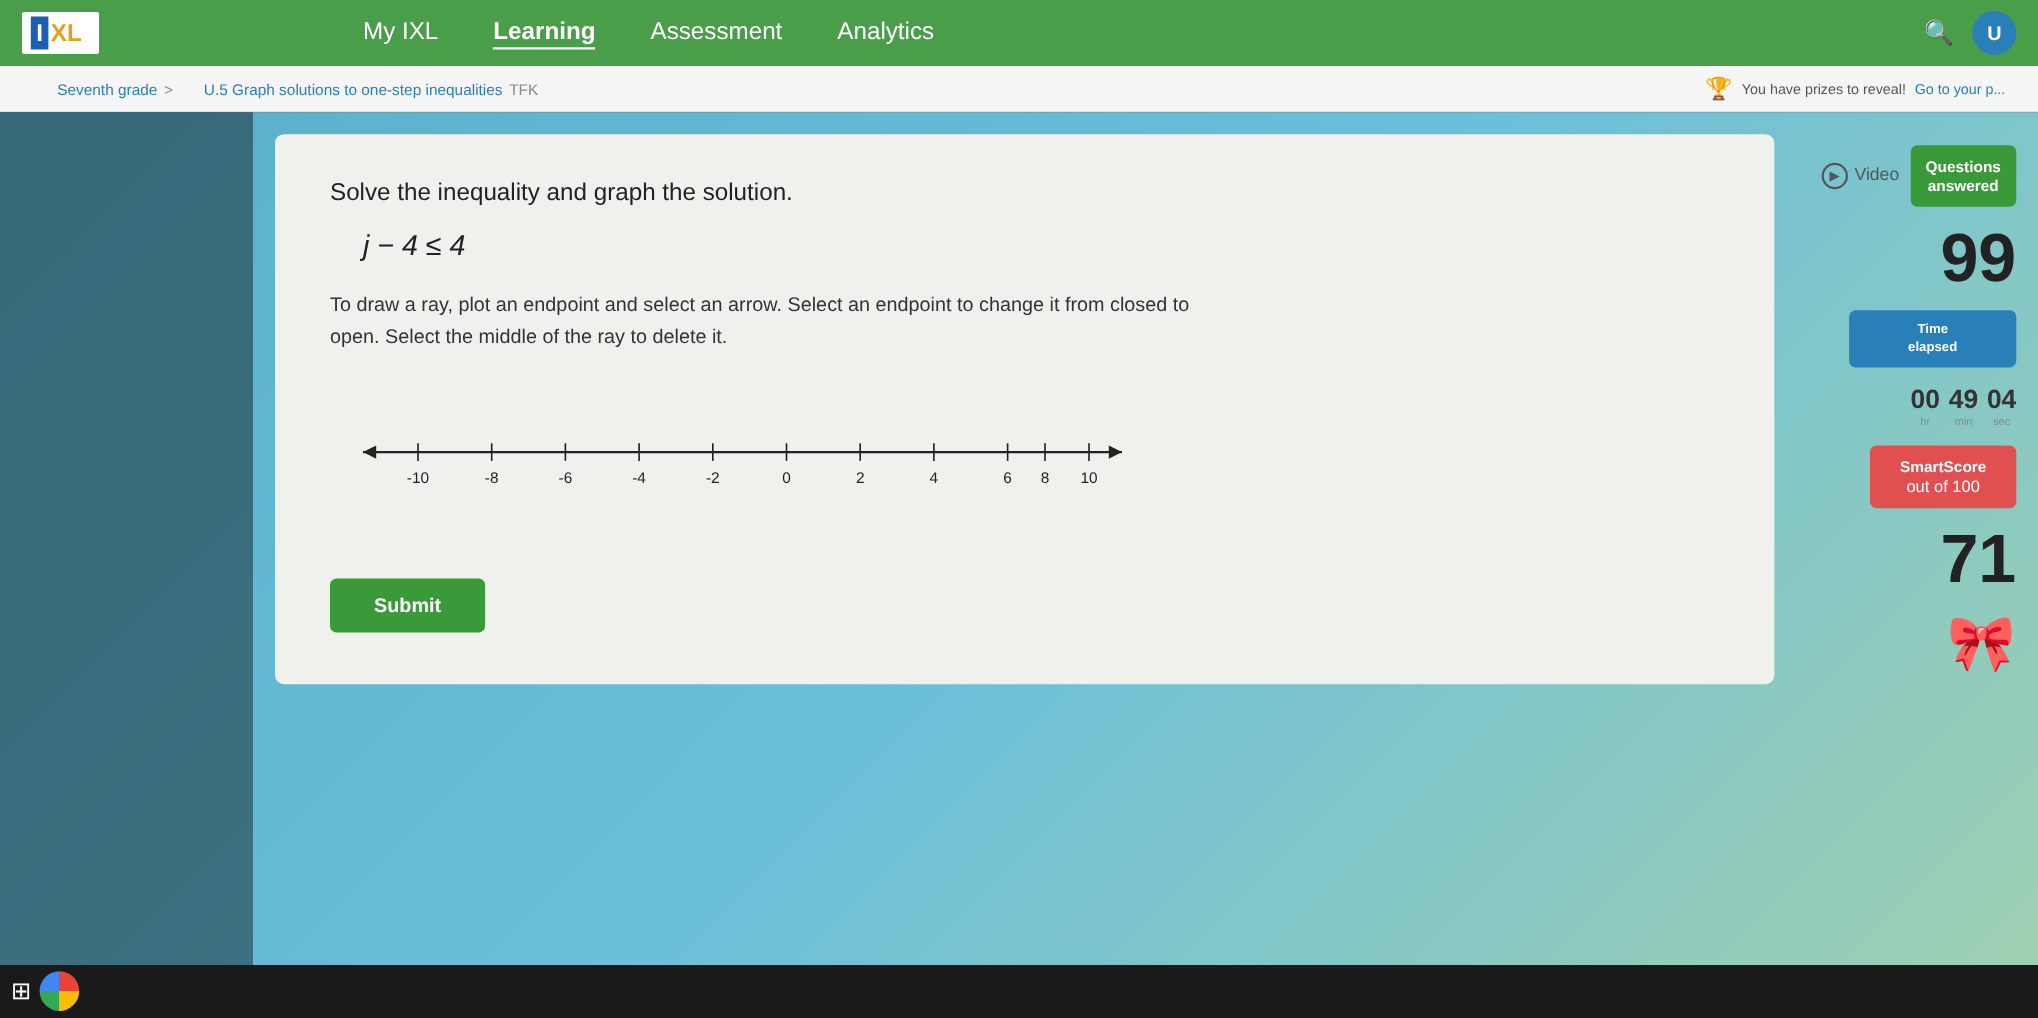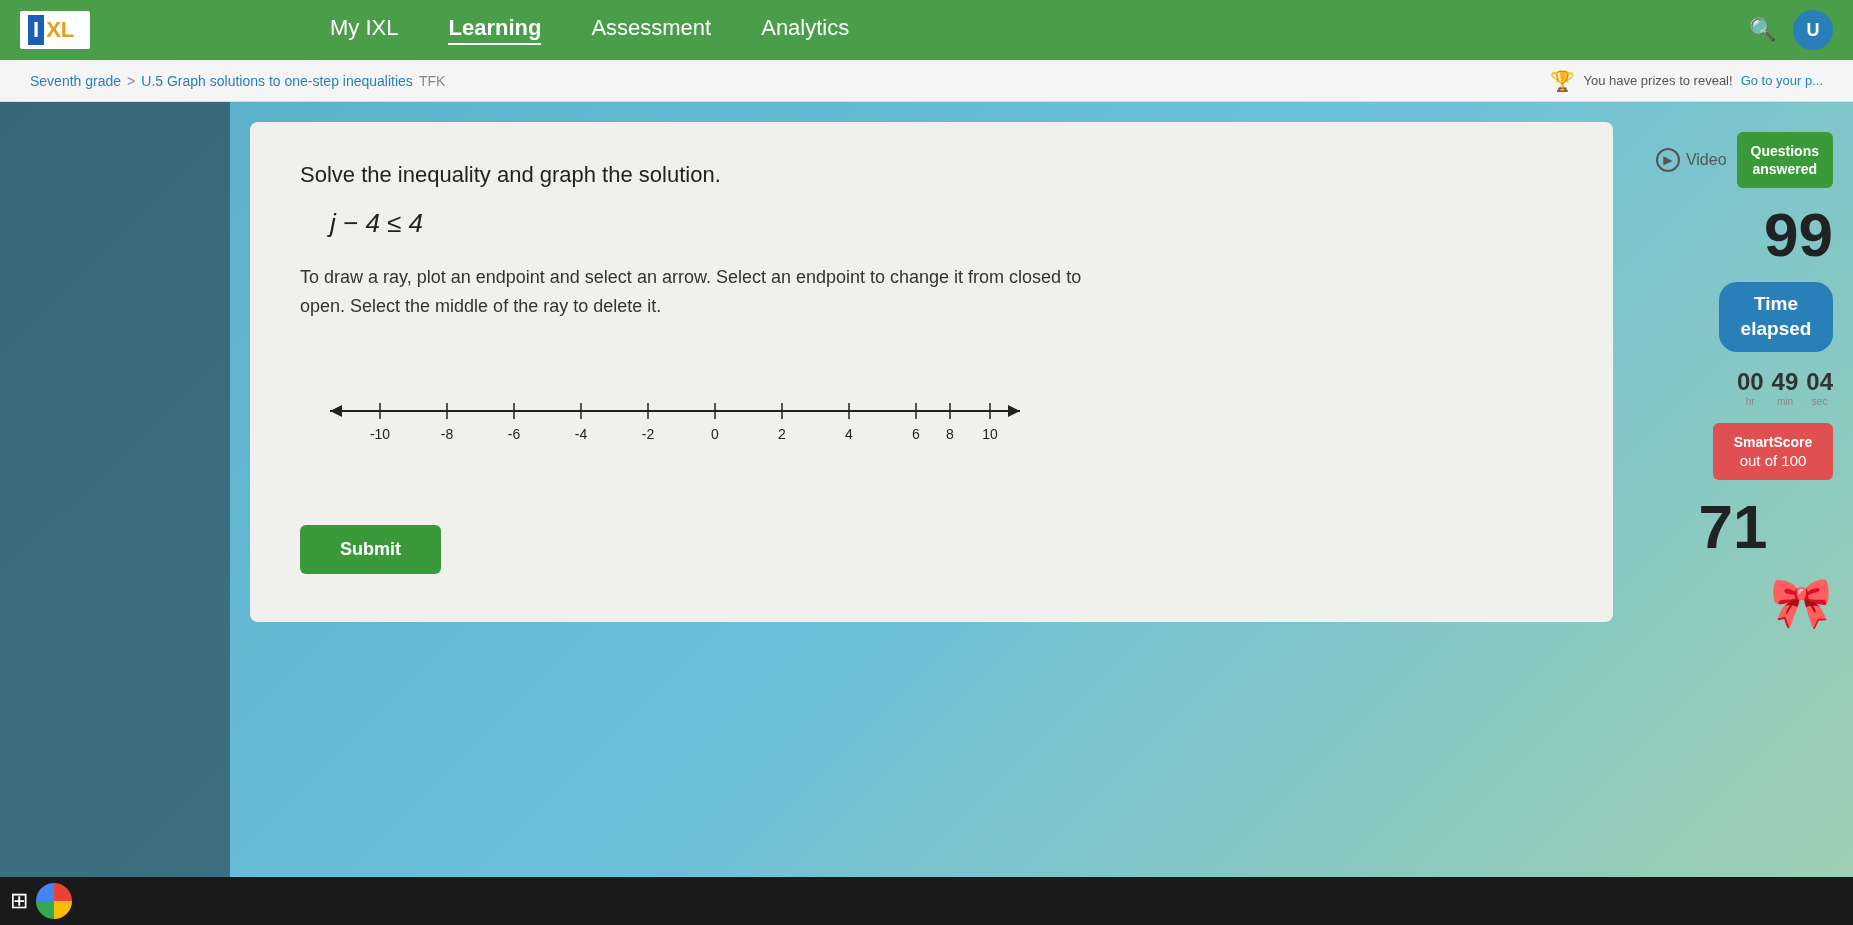--- a/index.html
+++ b/index.html
@@ -89,20 +89,21 @@
       background: #f5f5f5;
       display: flex;
       align-items: center;
       padding: 0 30px;
       border-bottom: 1px solid #ddd;
     }
     .breadcrumb-link {
       color: #2980b9;
       text-decoration: none;
       font-size: 14px;
+      margin-left: 22px;
     }
     .breadcrumb-sep {
       color: #888;
       margin: 0 6px;
       font-size: 14px;
     }
     .breadcrumb-code {
       color: #888;
       font-size: 14px;
       margin-left: 6px;
@@ -240,28 +241,28 @@
       color: #222;
       text-align: right;
       width: 100%;
       line-height: 1;
     }
 
     .time-elapsed-btn {
       background: #2980b9;
       color: white;
       border: none;
-      border-radius: 18px;
+      border-radius: 6px;
       padding: 10px 20px;
-      font-size: 19px;
+      font-size: 12px;
       font-weight: bold;
       text-align: center;
       cursor: pointer;
       line-height: 1.3;
-      width: 114px;
+      width: 152px;
     }
 
     .timer-display {
       display: flex;
       gap: 8px;
       align-items: flex-start;
       justify-content: flex-end;
       width: 100%;
     }
     .timer-group {
@@ -281,32 +282,32 @@
       background: #e05050;
       color: white;
       border: none;
       border-radius: 6px;
       padding: 10px 16px;
       font-size: 14px;
       font-weight: bold;
       text-align: center;
       cursor: pointer;
       line-height: 1.3;
-      width: 120px;
+      width: 133px;
     }
     .smartscore-sub {
       font-size: 15px;
       font-weight: normal;
     }
 
     .score-number {
       font-size: 62px;
       font-weight: bold;
       color: #222;
-      text-align: center;
+      text-align: right;
       width: 100%;
       line-height: 1;
     }
 
     .ribbon-icon {
       font-size: 50px;
       text-align: right;
       width: 100%;
       color: #e05050;
     }

